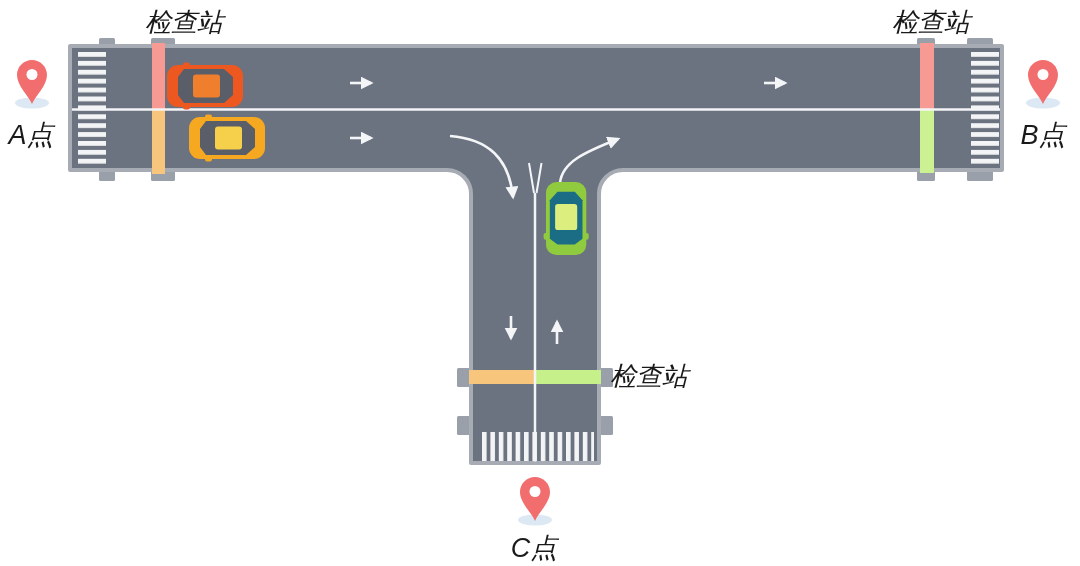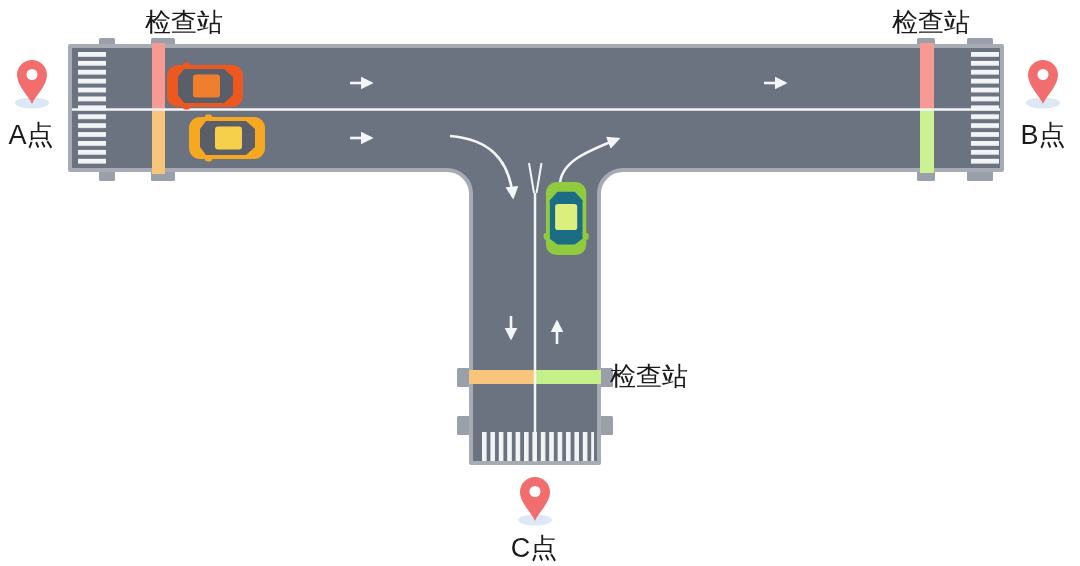--- a/index.html
+++ b/index.html
@@ -1,17 +1,17 @@
 <!DOCTYPE html>
 <html><head>
 <meta charset="utf-8">
 <style>
   html,body{margin:0;padding:0;background:#ffffff;}
   .stage{position:relative;width:1080px;height:566px;background:#ffffff;overflow:hidden;
-         font-family:"Liberation Sans","DejaVu Sans",sans-serif;}
+         font-family:"Liberation Sans","DejaVu Sans",sans-serif;font-style:italic;}
   svg{display:block;}
   text{font-family:"Liberation Sans","DejaVu Sans",sans-serif;font-weight:500;}
   .cp-label{font-size:26px;}
   .pt-label{font-size:27px;}
 </style>
 </head>
 <body>
 
 <div class="stage">
 <svg width="1080" height="566" viewBox="0 0 1080 566">

